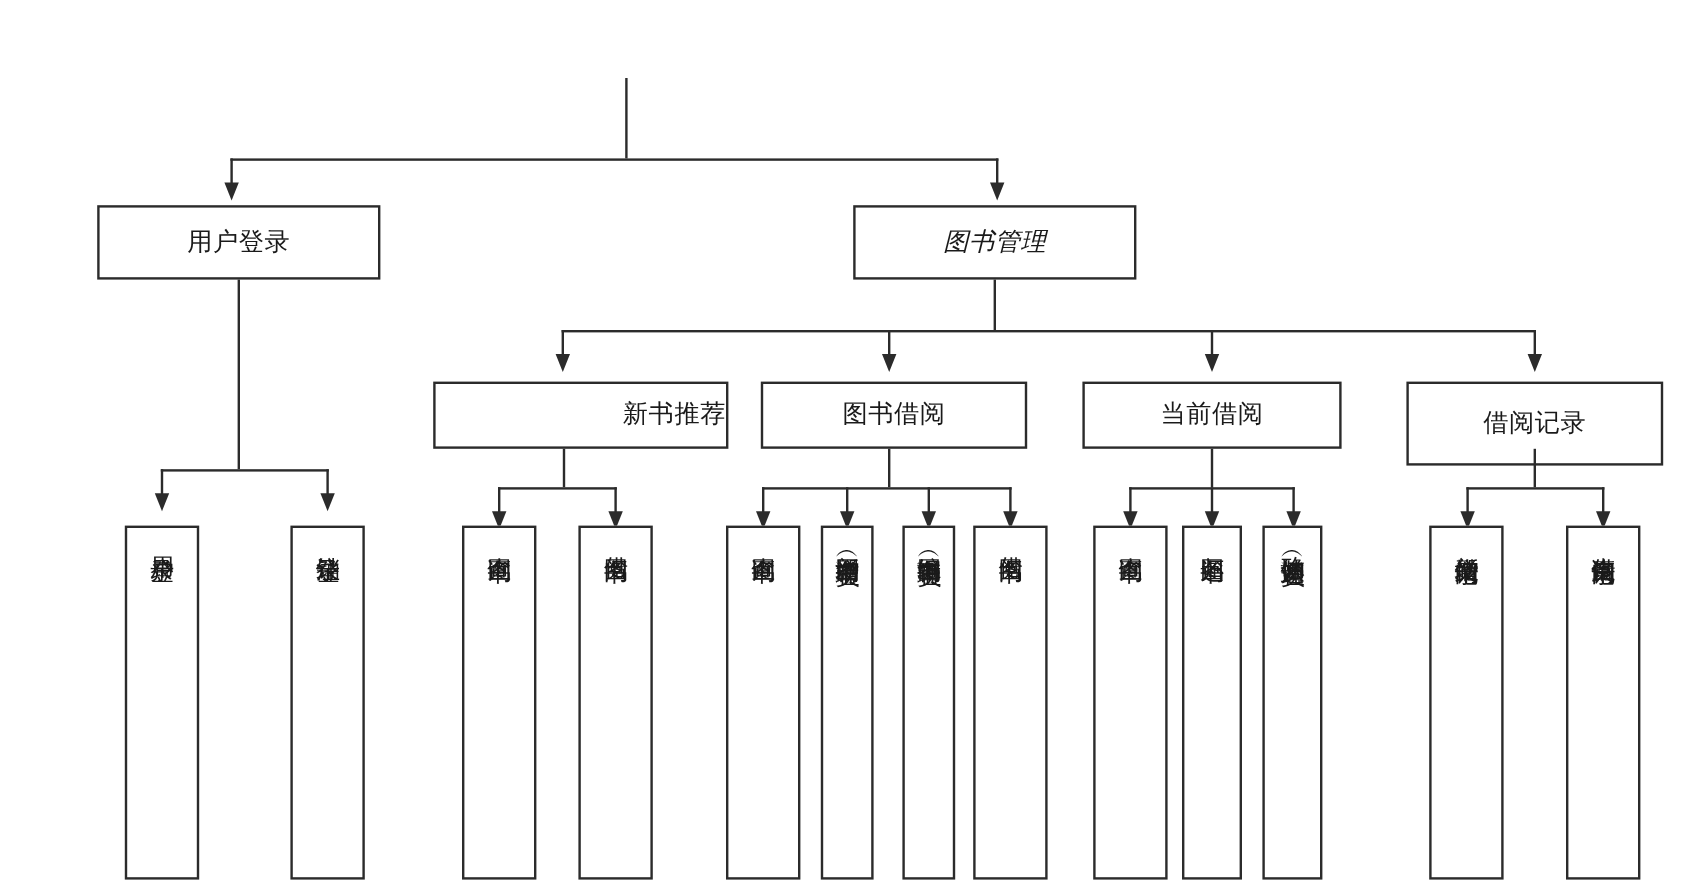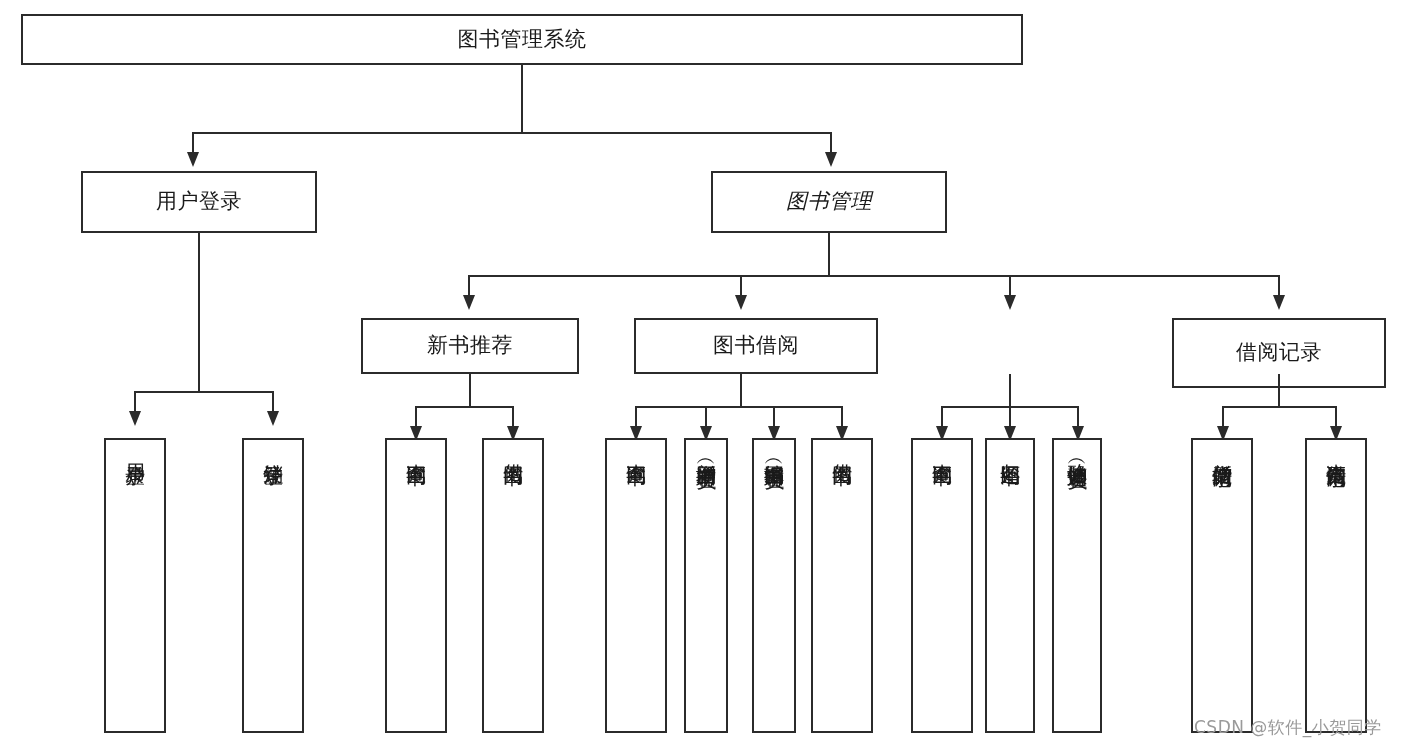--- a/index.html
+++ b/index.html
@@ -73,23 +73,20 @@
     color: #9a9a9a;
     white-space: nowrap;
     letter-spacing: 0.5px;
   }
 </style>
 </head>
 <body>
 
 <div id="canvas">
 
-  <div class="node root h" style="left:21px; top:14px; width:1002px; height:51px;">
-    <span>图书管理系统</span>
-  </div>
 
   <div class="vline" style="left:521px; top:65px; width:2px; height:67px;"></div>
 
   <div class="hline" style="left:192px; top:132px; width:640px; height:2px;"></div>
 
   <div class="vline" style="left:192px; top:132px; width:2px; height:22px;"></div>
   <div class="arrow" style="left:187px; top:152px;"></div>
   <div class="vline" style="left:830px; top:132px; width:2px; height:22px;"></div>
   <div class="arrow" style="left:825px; top:152px;"></div>
 
@@ -115,25 +112,28 @@
 
   <div class="vline" style="left:740px; top:275px; width:2px; height:22px;"></div>
   <div class="arrow" style="left:735px; top:295px;"></div>
 
   <div class="vline" style="left:1009px; top:275px; width:2px; height:22px;"></div>
   <div class="arrow" style="left:1004px; top:295px;"></div>
 
   <div class="vline" style="left:1278px; top:275px; width:2px; height:22px;"></div>
   <div class="arrow" style="left:1273px; top:295px;"></div>
 
-  <div class="node h" style="left:361px; top:318px; width:218px; height:56px;">
+  <div class="node h" style="left:361px; top:318px; width:246px; height:56px;justify-content:flex-end;">
     <span>新书推荐</span>
   </div>
-  <div class="node h" style="left:634px; top:318px; width:244px; height:56px;">
+  <div class="node h" style="left:634px; top:318px; width:222px; height:56px;">
     <span>图书借阅</span>
+  </div>
+  <div class="node h" style="left:902px; top:318px; width:216px; height:56px;">
+    <span>当前借阅</span>
   </div>
   <div class="node h" style="left:1172px; top:318px; width:214px; height:70px;">
     <span>借阅记录</span>
   </div>
 
   <div class="vline" style="left:469px; top:374px; width:2px; height:32px;"></div>
   <div class="hline" style="left:415px; top:406px; width:99px; height:2px;"></div>
   <div class="vline" style="left:415px; top:406px; width:2px; height:22px;"></div>
   <div class="arrow" style="left:410px; top:426px;"></div>
   <div class="vline" style="left:512px; top:406px; width:2px; height:22px;"></div>
@@ -203,17 +203,14 @@
     <span class="vtext">确认归还（管理员）</span>
   </div>
 
   <div class="node v" style="left:1191px; top:438px; width:62px; height:295px;">
     <span class="vtext">新增借阅记录</span>
   </div>
   <div class="node v" style="left:1305px; top:438px; width:62px; height:295px;">
     <span class="vtext">查询借阅记录</span>
   </div>
 
-  <div class="watermark" style="left:1194px; top:716px;">
-    <span>CSDN @软件_小贺同学</span>
-  </div>
 
 </div>
 
 </body></html>

